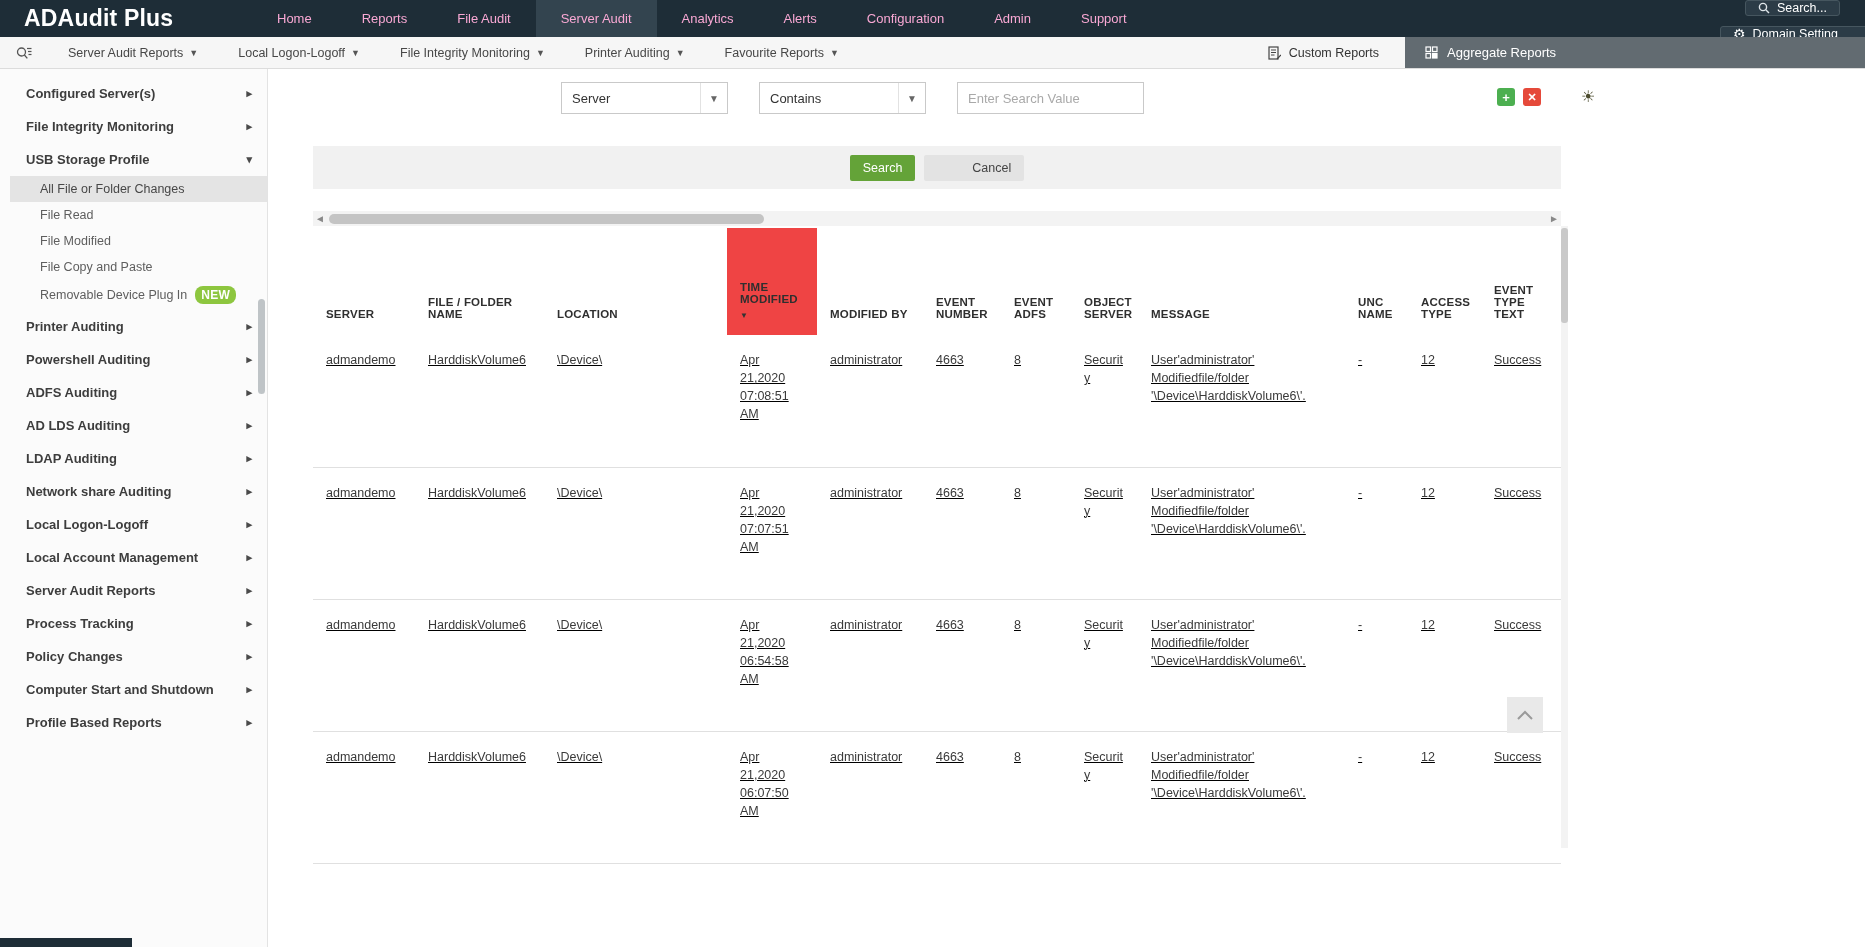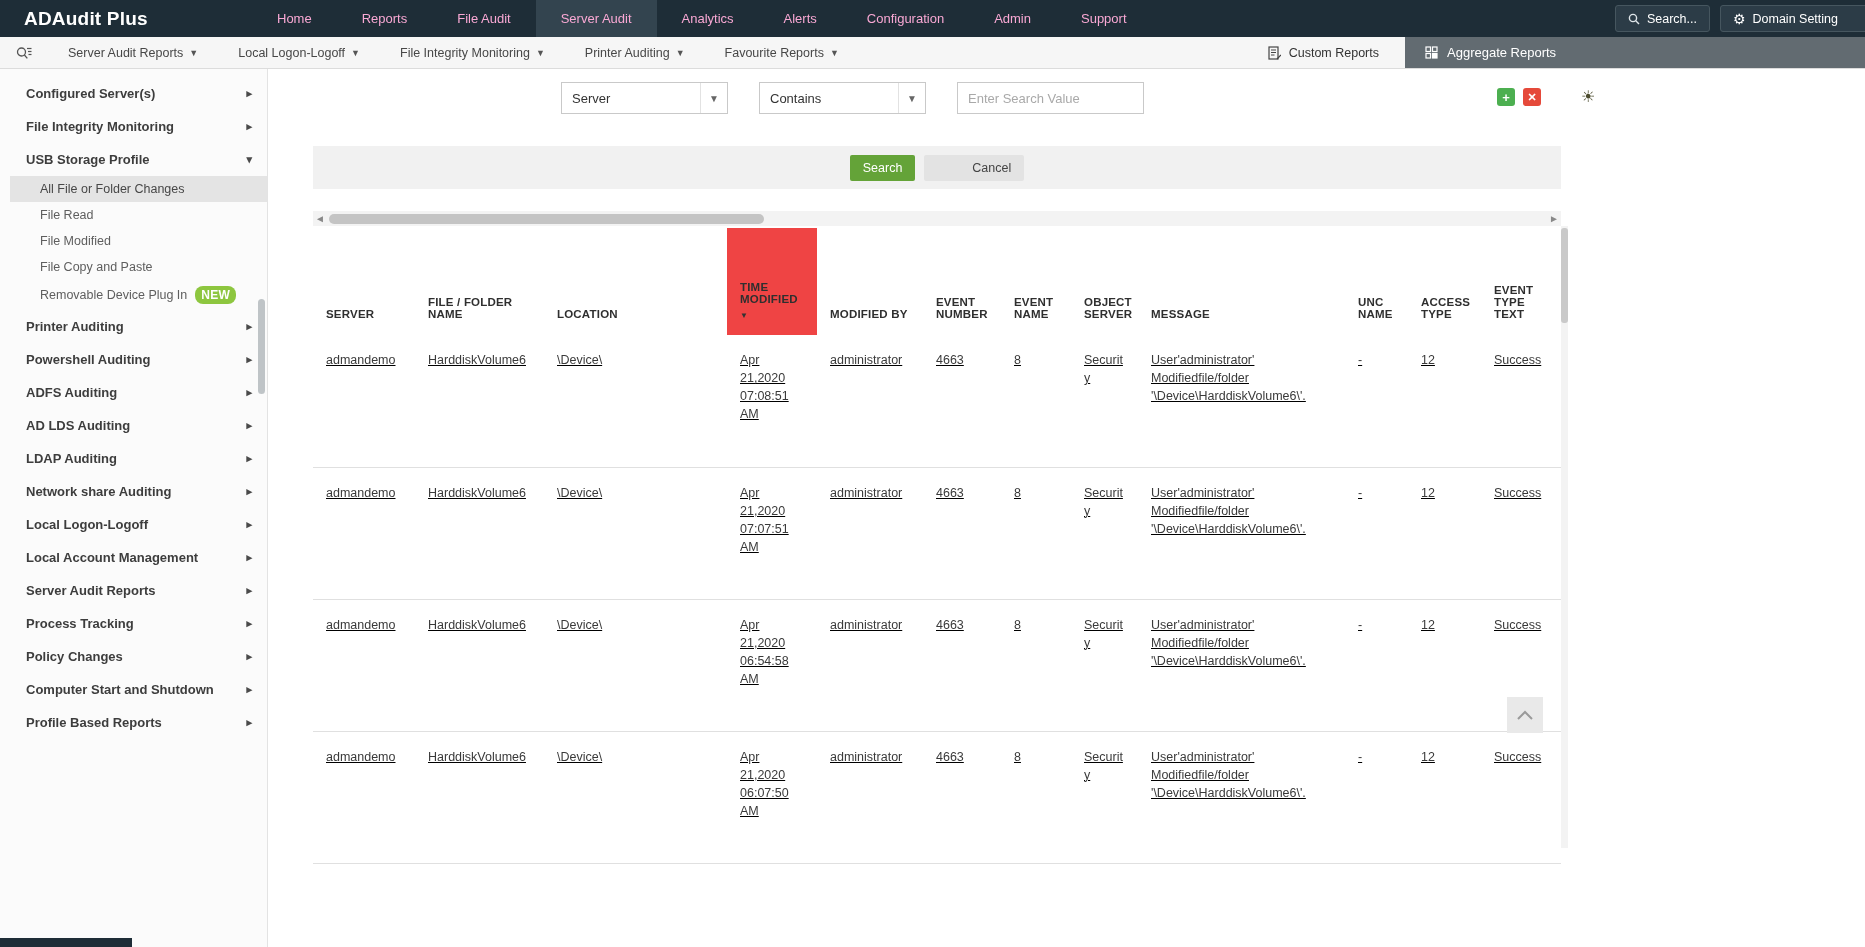--- a/index.html
+++ b/index.html
@@ -1,25 +1,25 @@
 <!DOCTYPE html>
 <html><head>
 <meta charset="utf-8">
 <style>
   html,body{margin:0;padding:0;}
   body{font-family:"Liberation Sans",sans-serif;background:#fff;-webkit-font-smoothing:antialiased;}
   .page{width:1865px;height:947px;position:relative;overflow:hidden;background:#fff;}
 
   
   .topnav{height:37px;background:#1e2d37;display:flex;align-items:stretch;color:#fff;}
-  .logo{width:228px;display:flex;align-items:center;padding-left:24px;font-size:19px;font-weight:bold;letter-spacing:.2px;}
+  .logo{width:228px;display:flex;align-items:center;padding-left:24px;font-size:23px;font-weight:bold;letter-spacing:.2px;}
   .nav-items{display:flex;align-items:stretch;}
   .nav-item{display:flex;align-items:center;padding:0 25px;font-size:13px;color:#f9a8d4;cursor:pointer;white-space:nowrap;}
   .nav-item.active{background:#33444f;}
-  .topnav-right{margin-left:auto;display:flex;align-items:center;gap:10px;}
+  .topnav-right{margin-left:auto;display:flex;align-items:center;gap:10px;flex-direction:column;}
   .tn-chip{display:flex;align-items:center;gap:7px;background:#2c3c47;border:1px solid #46565f;border-radius:3px;height:25px;padding:0 12px;font-size:12.5px;color:#fff;white-space:nowrap;cursor:pointer;}
   .tn-chip.domain{padding-right:40px;margin-right:-14px;}
   .gear{font-size:14px;line-height:1;}
 
   
   .subnav{height:31px;background:#f6f6f6;border-bottom:1px solid #dcdcdc;display:flex;align-items:stretch;}
   .sn-search{width:48px;display:flex;align-items:center;justify-content:center;cursor:pointer;}
   .sn-item{display:flex;align-items:center;gap:6px;padding:0 20px;font-size:12.5px;color:#474747;cursor:pointer;white-space:nowrap;}
   .sn-caret{font-size:9px;color:#555;}
   .subnav-right{margin-left:auto;display:flex;align-items:stretch;}
@@ -312,21 +312,21 @@
             <col class="col-evtext">
         </colgroup>
         <thead>
           <tr>
             <th><span>SERVER</span></th>
             <th><span>FILE / FOLDER NAME</span></th>
             <th><span>LOCATION</span></th>
             <th class="sorted"><span>TIME MODIFIED</span><span class="sort-caret">▼</span></th>
             <th><span>MODIFIED BY</span></th>
             <th><span>EVENT NUMBER</span></th>
-            <th><span>EVENT NAME</span></th>
+            <th><span>EVENT ADFS</span></th>
             <th><span>OBJECT SERVER</span></th>
             <th><span>MESSAGE</span></th>
             <th><span>UNC NAME</span></th>
             <th><span>ACCESS TYPE</span></th>
             <th><span>EVENT TYPE TEXT</span></th>
           </tr>
         </thead>
         <tbody>
   <tr>
     <td>admandemo</td>

